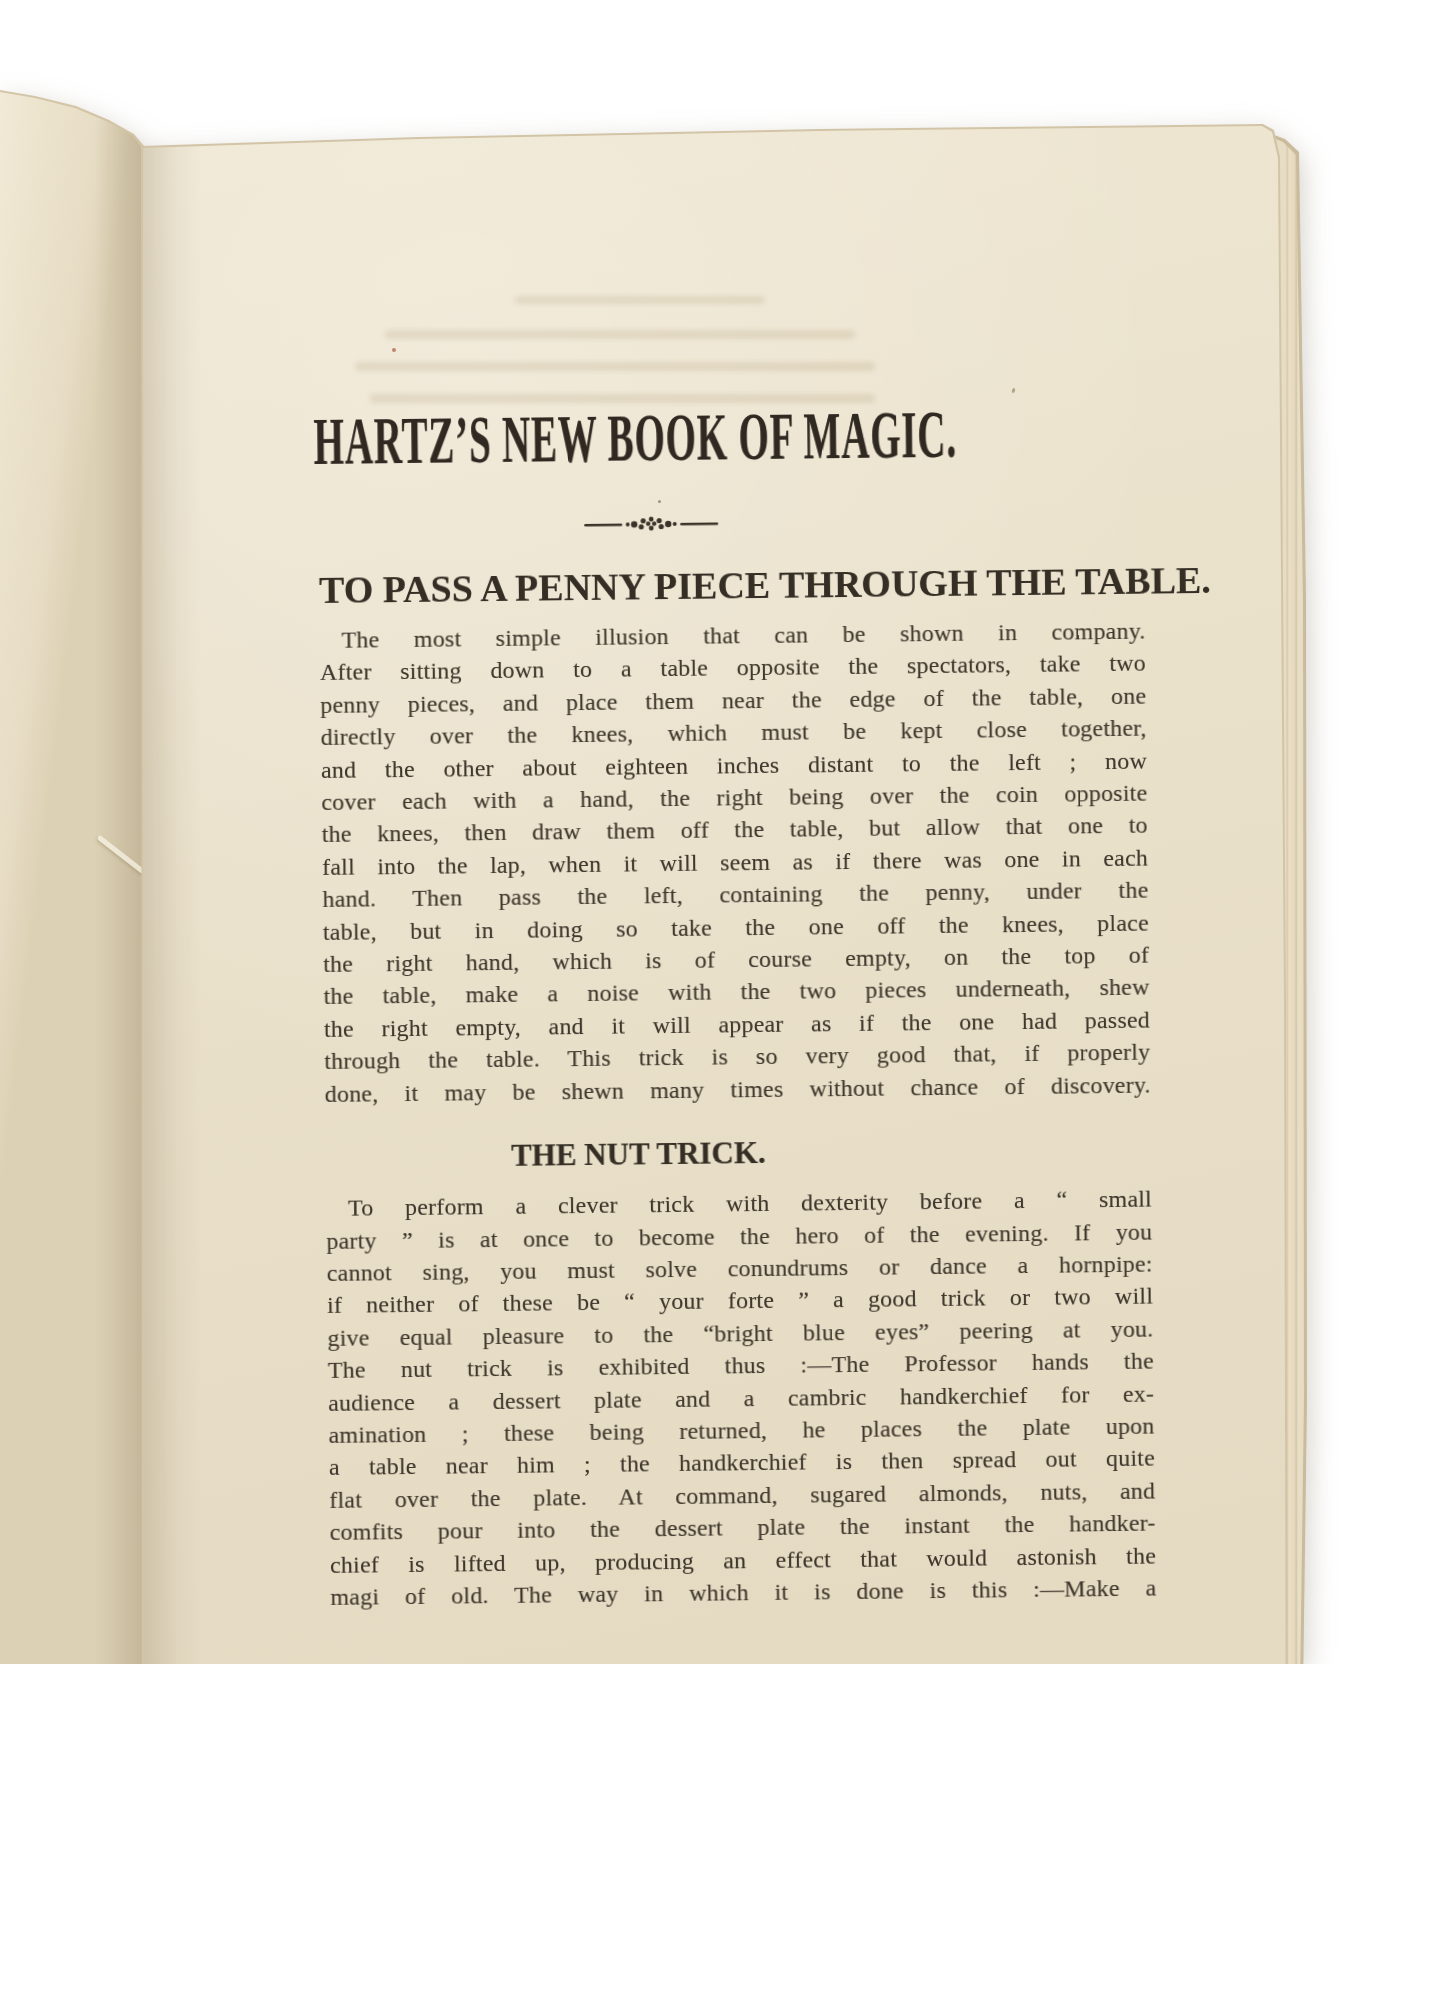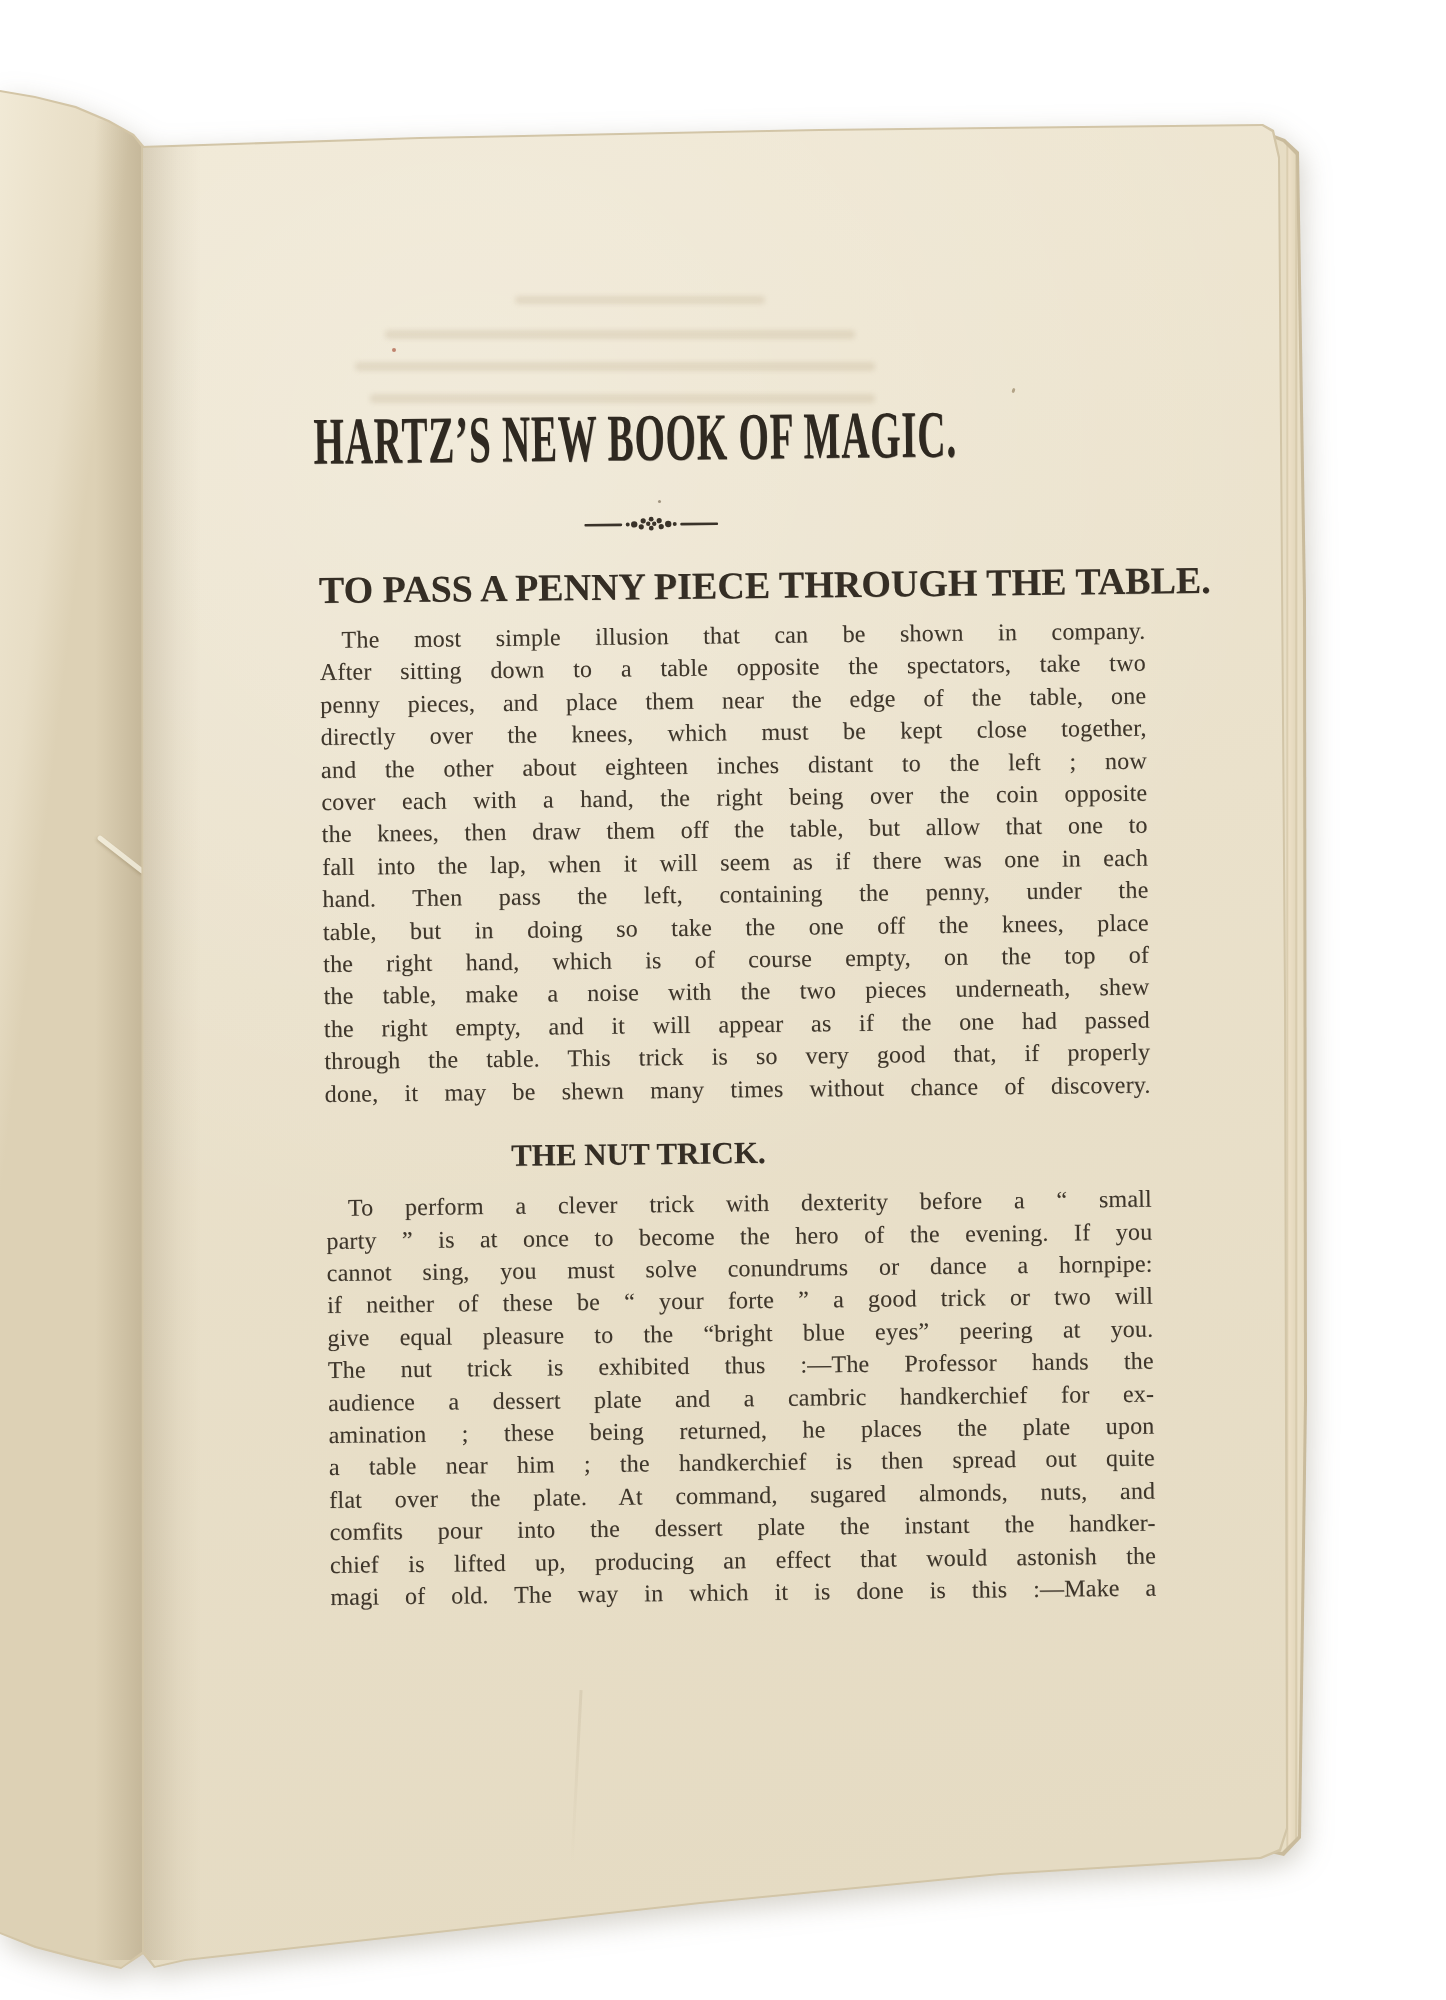--- a/index.html
+++ b/index.html
@@ -1,17 +1,17 @@
 <!DOCTYPE html>
 <html><head>
 <meta charset="utf-8">
 <style>
   html,body { margin:0; padding:0; background:#ffffff; }
   .scene {
-    position:relative; width:1446px; height:2000px; overflow:hidden;
+    position:relative; width:1446px; height:1664px; overflow:hidden;
     background:#ffffff;
     font-family:"Liberation Serif","DejaVu Serif",serif;
   }
   .book { position:absolute; inset:0; filter:drop-shadow(3px 9px 14px rgba(100,88,60,0.28)); }
   .layer { position:absolute; inset:0; }
 
   
   .stack-outer {
     clip-path:polygon(1261px 130px,1285px 139px,1299px 152px,1306px 600px,1307px 1400px,1301px 1838px,1284px 1856px,1266px 1852px);
     background:#c9bb9c;

